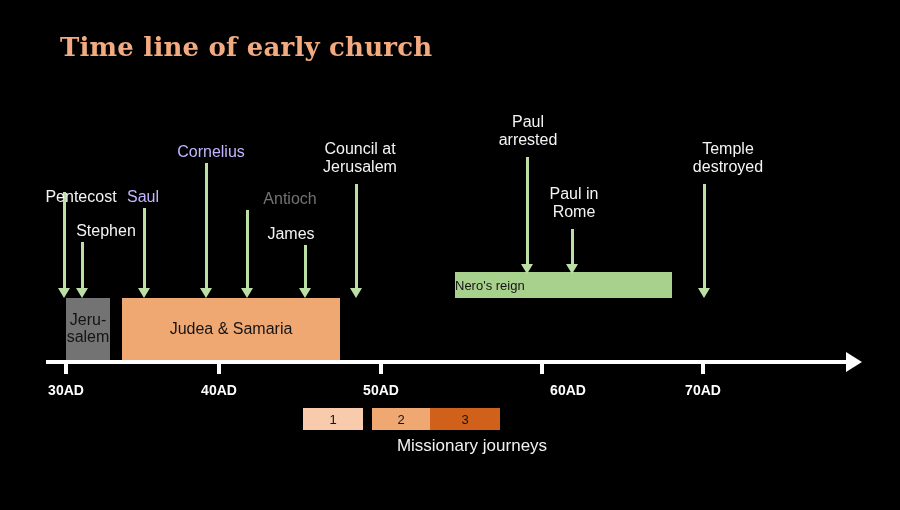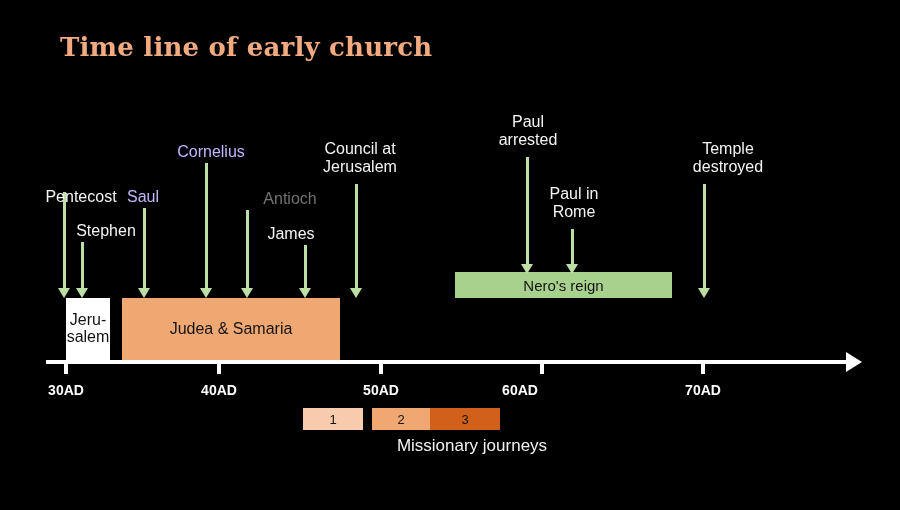--- a/index.html
+++ b/index.html
@@ -54,23 +54,23 @@
     white-space: pre-line;
   }
 
   
   #nero-bar {
     position: absolute;
     top: 272px;
     height: 26px;
     display: flex;
     align-items: center;
-    justify-content: center;
+    justify-content: flex-start;
     color: #141414;
-    font-size: 15px;
+    font-size: 13px;
   }
 
   
   #axis-line {
     position: absolute;
     left: 46px;
     top: 360px;
     height: 4px;
     background: #ffffff;
   }
@@ -148,40 +148,40 @@
 <body>
 
 <div id="stage">
 
   <div id="title">Time line of early church</div>
 
   <div id="nero-bar" style="left: 455px; width: 217px; background: rgb(169, 209, 142);">
     <span>Nero's reign</span>
   </div>
 
-  <div class="era-seg" style="left: 66px; width: 44px; background: #ffffff;">
+  <div class="era-seg" style="left: 66px; width: 44px; background: #737373;">
     <span class="era-label">Jeru-
 salem</span>
   </div>
   <div class="era-seg" style="left: 122px; width: 218px; background: rgb(240, 168, 115);">
     <span class="era-label">Judea &amp; Samaria</span>
   </div>
 
   <div id="axis-line" style="left: 46px; width: 806px; background: rgb(255, 255, 255);"></div>
   <div id="axis-arrow" style="left: 846px; border-left-color: rgb(255, 255, 255);"></div>
 
   <div id="ticks-holder">
       <div class="tick" style="left: 64px; background: rgb(255, 255, 255);"></div>
       <div class="tick-label" style="left: 66px; color: rgb(255, 255, 255);">30AD</div>
       <div class="tick" style="left: 217px; background: rgb(255, 255, 255);"></div>
       <div class="tick-label" style="left: 219px; color: rgb(255, 255, 255);">40AD</div>
       <div class="tick" style="left: 379px; background: rgb(255, 255, 255);"></div>
       <div class="tick-label" style="left: 381px; color: rgb(255, 255, 255);">50AD</div>
       <div class="tick" style="left: 540px; background: rgb(255, 255, 255);"></div>
-      <div class="tick-label" style="left: 520px; color: rgb(255, 255, 255);">60AD</div>
+      <div class="tick-label" style="left: 568px; color: rgb(255, 255, 255);">60AD</div>
       <div class="tick" style="left: 701px; background: rgb(255, 255, 255);"></div>
       <div class="tick-label" style="left: 703px; color: rgb(255, 255, 255);">70AD</div>
     </div>
 
   <div id="events-holder">
       <div class="ann-line" style="left: 63px; top: 192px; height: 96px; background: rgb(188, 223, 166);"></div>
       <div class="ann-head" style="left: 58px; top: 288px; border-top-color: rgb(188, 223, 166);"></div>
       <div class="ann-label" style="left: 81px; top: 188px; color: rgb(244, 244, 244);">Pentecost</div>
       <div class="ann-line" style="left: 81px; top: 242px; height: 46px; background: rgb(188, 223, 166);"></div>
       <div class="ann-head" style="left: 76px; top: 288px; border-top-color: rgb(188, 223, 166);"></div>

